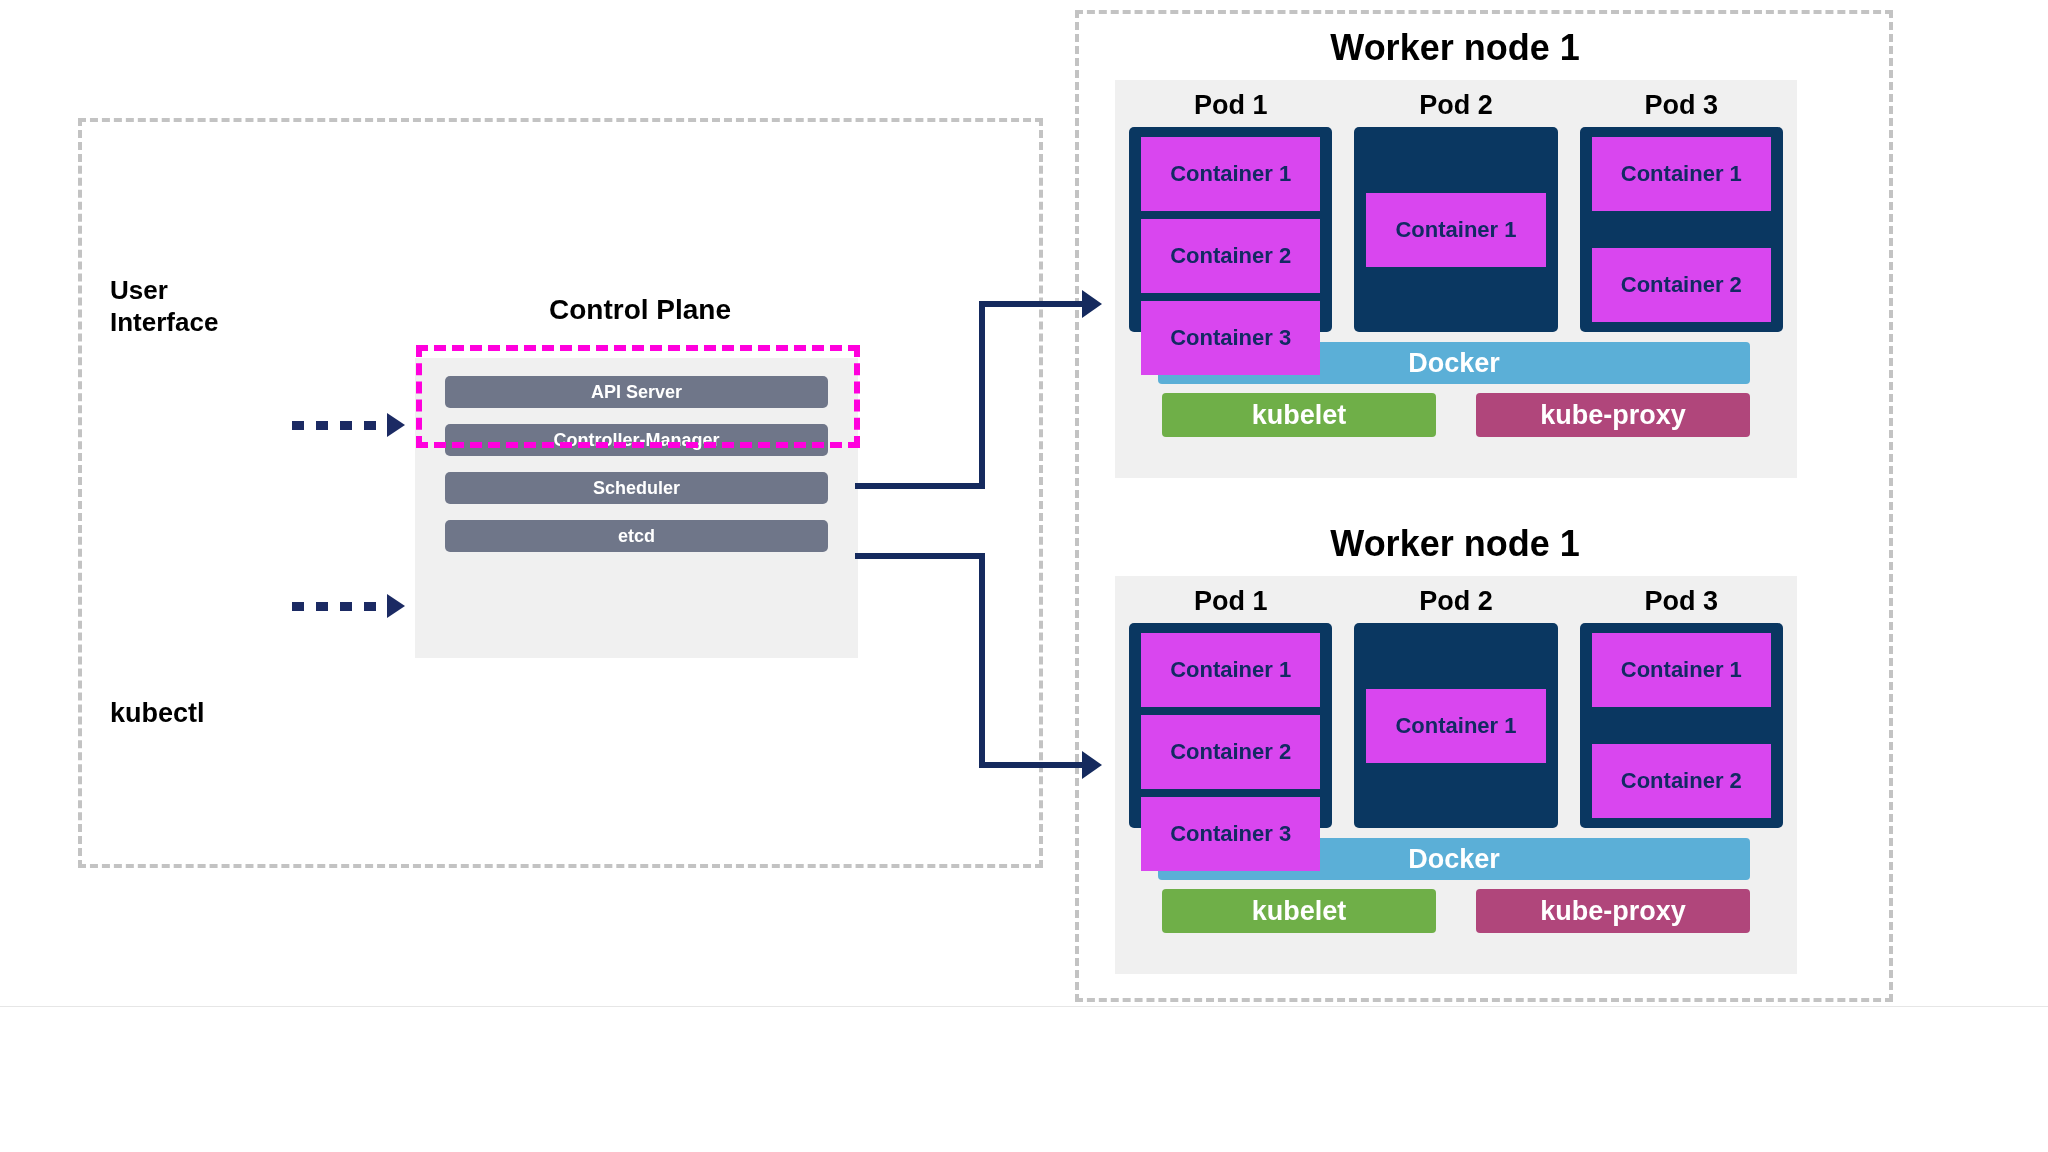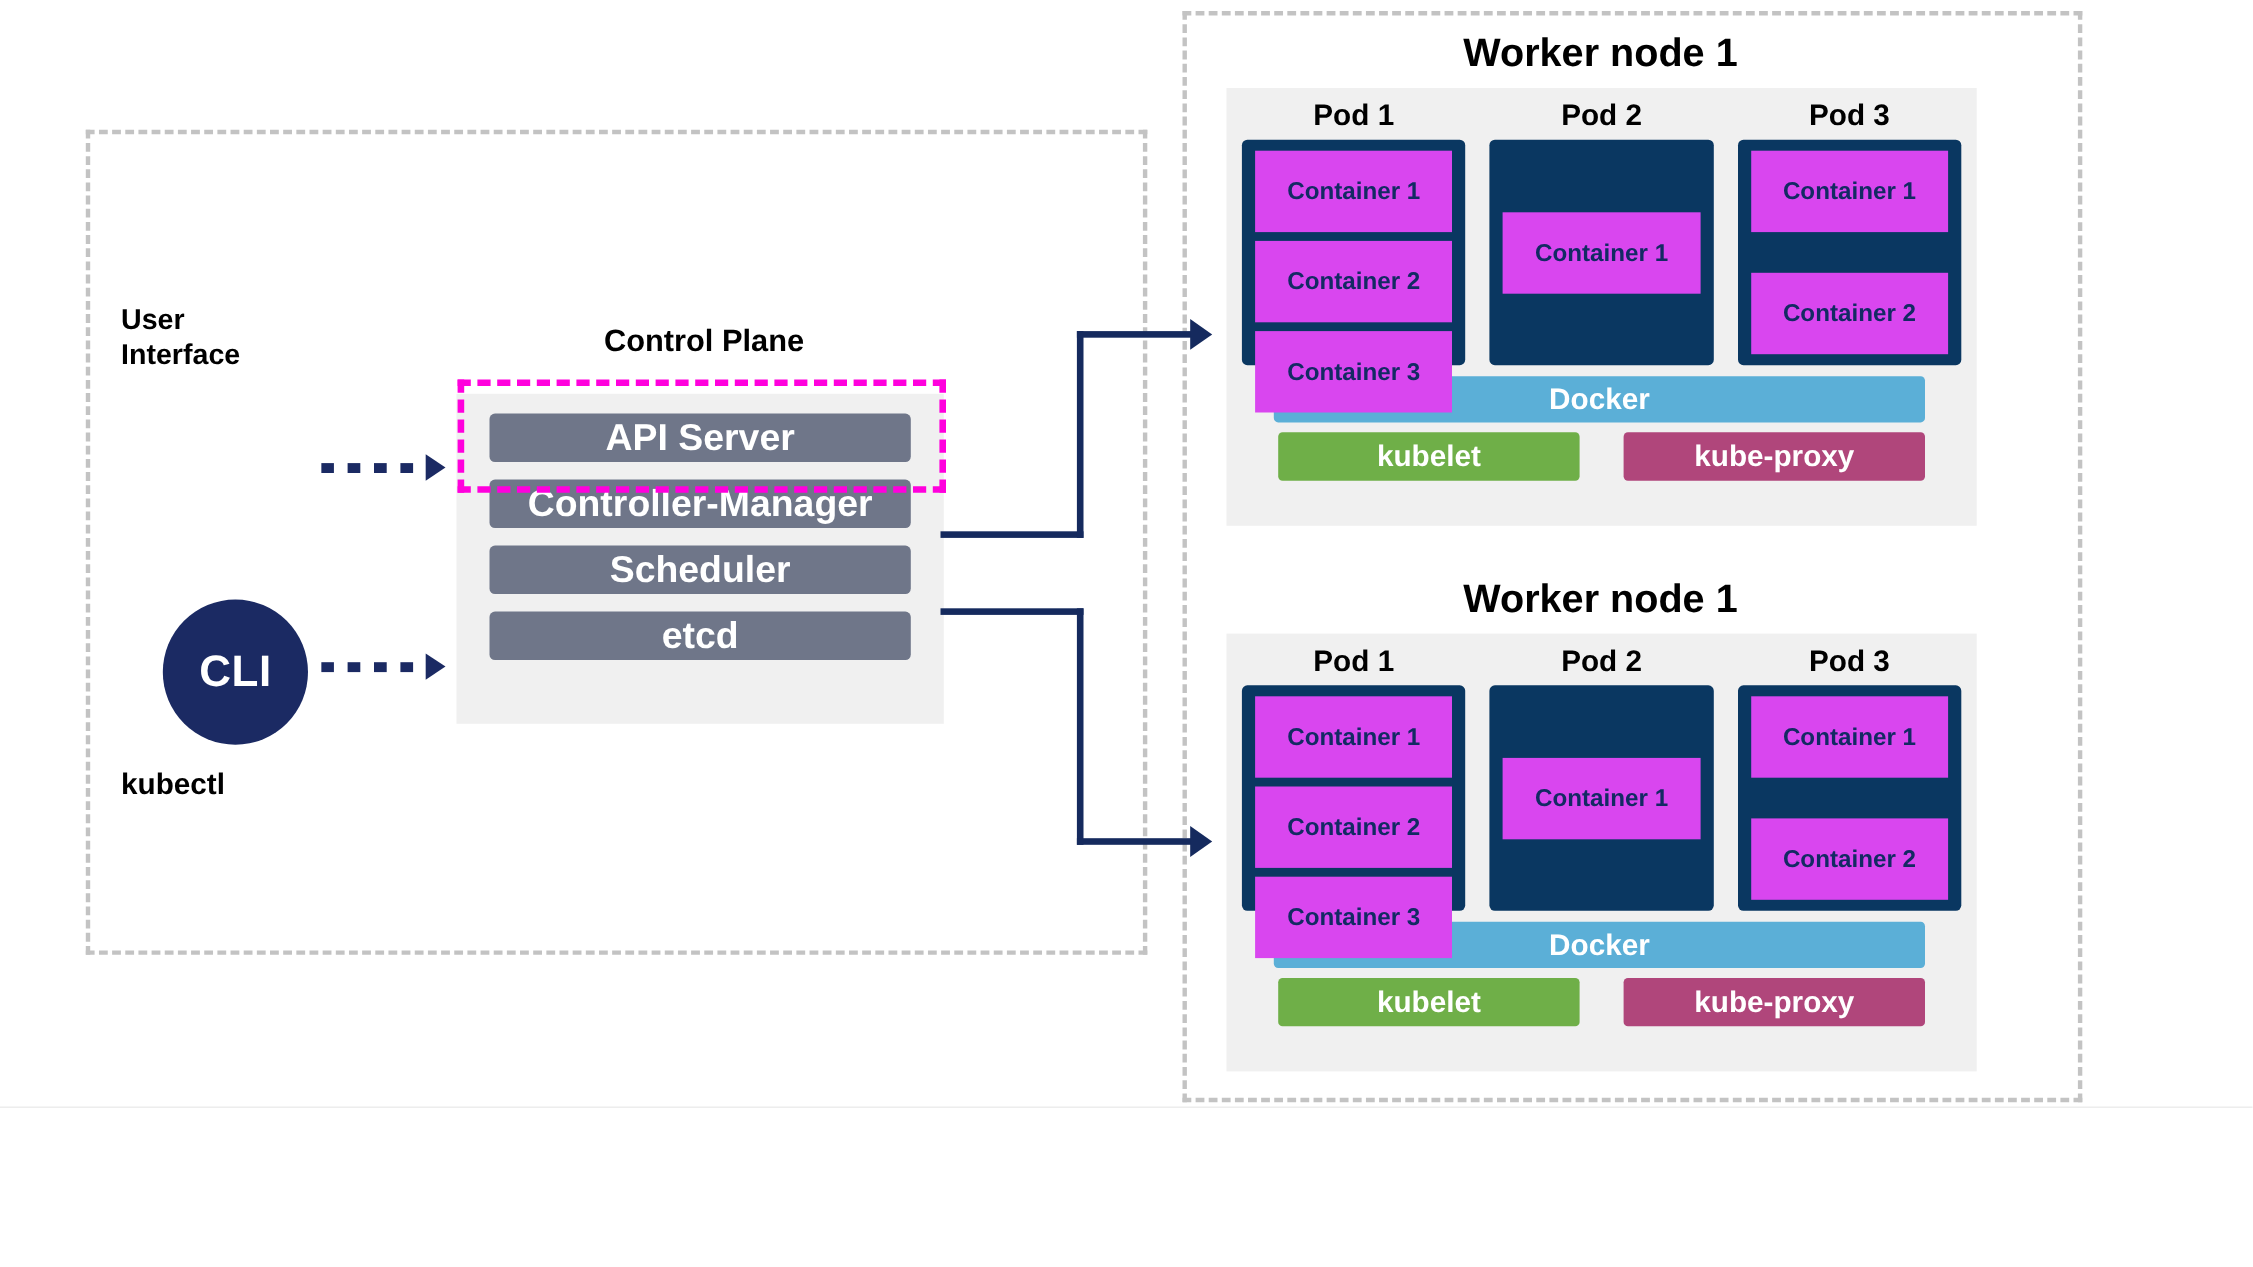--- a/index.html
+++ b/index.html
@@ -96,29 +96,29 @@
   }
   #control-plane-panel {
     position: absolute;
     left: 415px; top: 358px;
     width: 443px; height: 300px;
     background: #f0f0f0;
     box-sizing: border-box;
     padding: 18px 30px;
   }
   .cp-slab {
-    height: 44px;
+    height: 32px;
     margin-bottom: 16px;
     background: #6f7689;
     border-radius: 5px;
     color: #ffffff;
     display: flex;
     align-items: center;
     justify-content: center;
-    font-size: 34px;
+    font-size: 18px;
     font-weight: bold;
   }
   .cp-slab:last-child { margin-bottom: 0; }
 
   
   #api-server-highlight {
     position: absolute;
     left: 416px; top: 345px;
     width: 444px; height: 103px;
     border: 6px dashed #ff00dd;
@@ -238,21 +238,20 @@
 <div id="canvas">
 
   <div class="dashed-box" id="left-cluster-box"></div>
   <div class="dashed-box" id="right-cluster-box"></div>
 
   <div class="ui-caption" id="ui-caption-top">
     <div>User</div>
     <div>Interface</div>
   </div>
 
-  <div class="node-circle" id="cli-circle">CLI</div>
 
   <div class="ui-caption" id="kubectl-caption">kubectl</div>
 
   <div class="dotted-arrow" id="ui-arrow">
     <div class="dots"></div>
     <div class="head"></div>
   </div>
   <div class="dotted-arrow" id="cli-arrow">
     <div class="dots"></div>
     <div class="head"></div>

